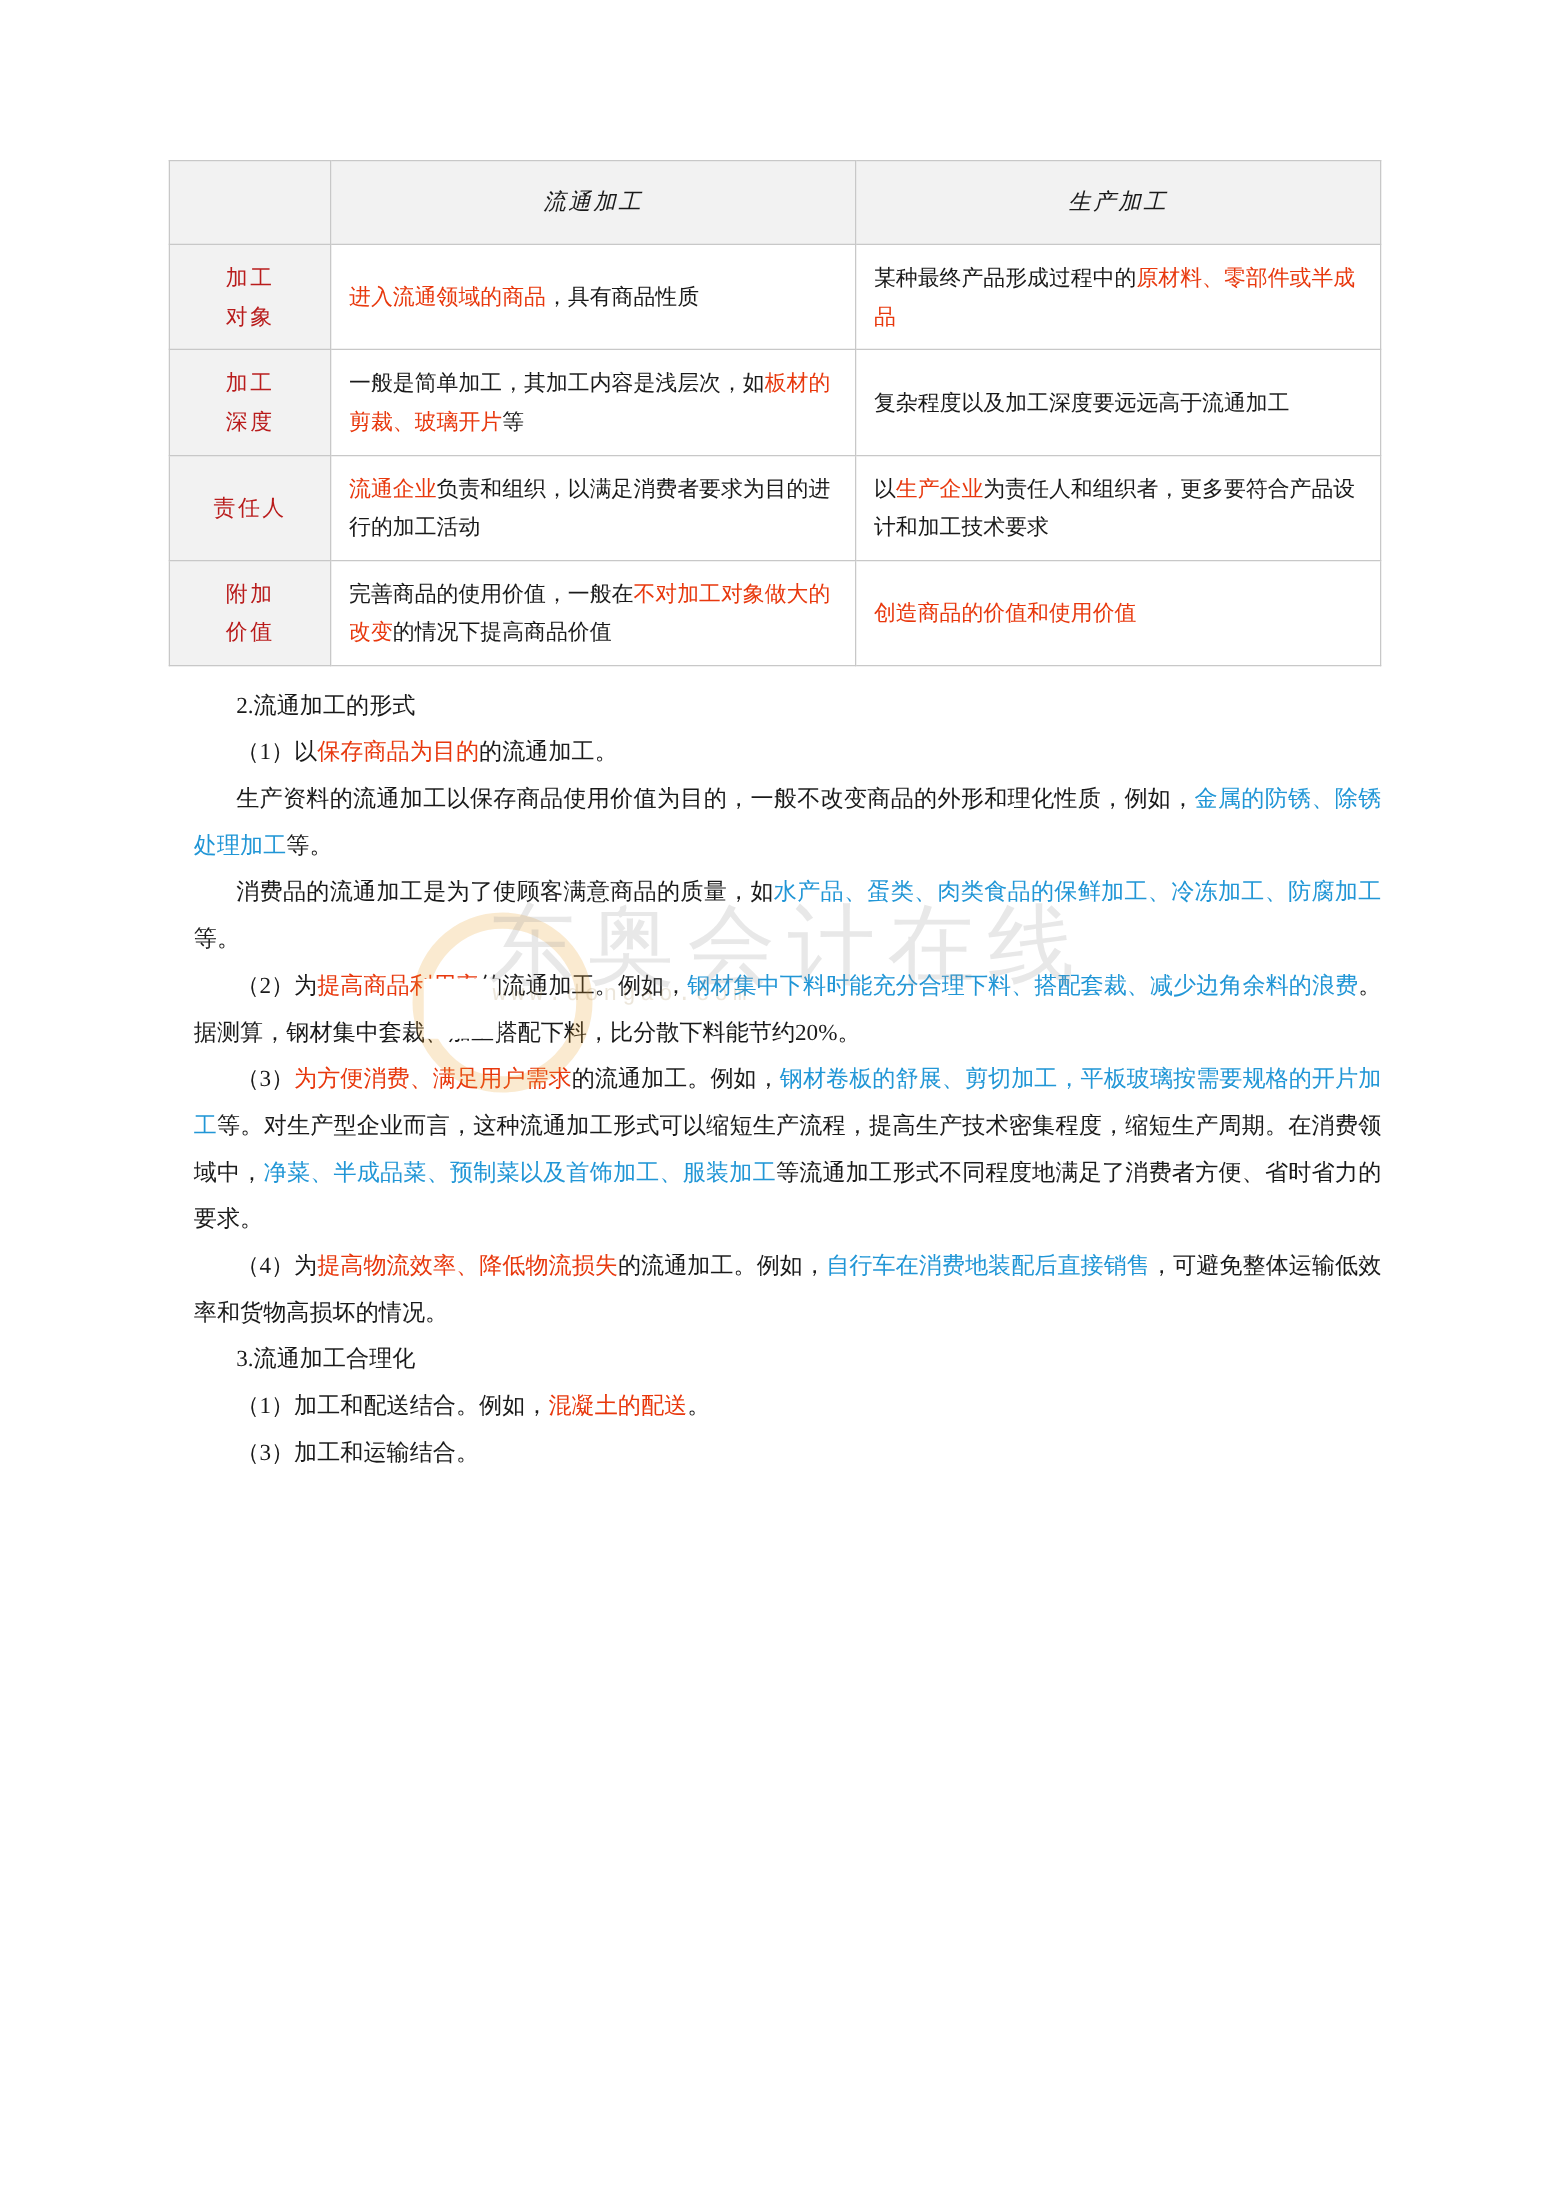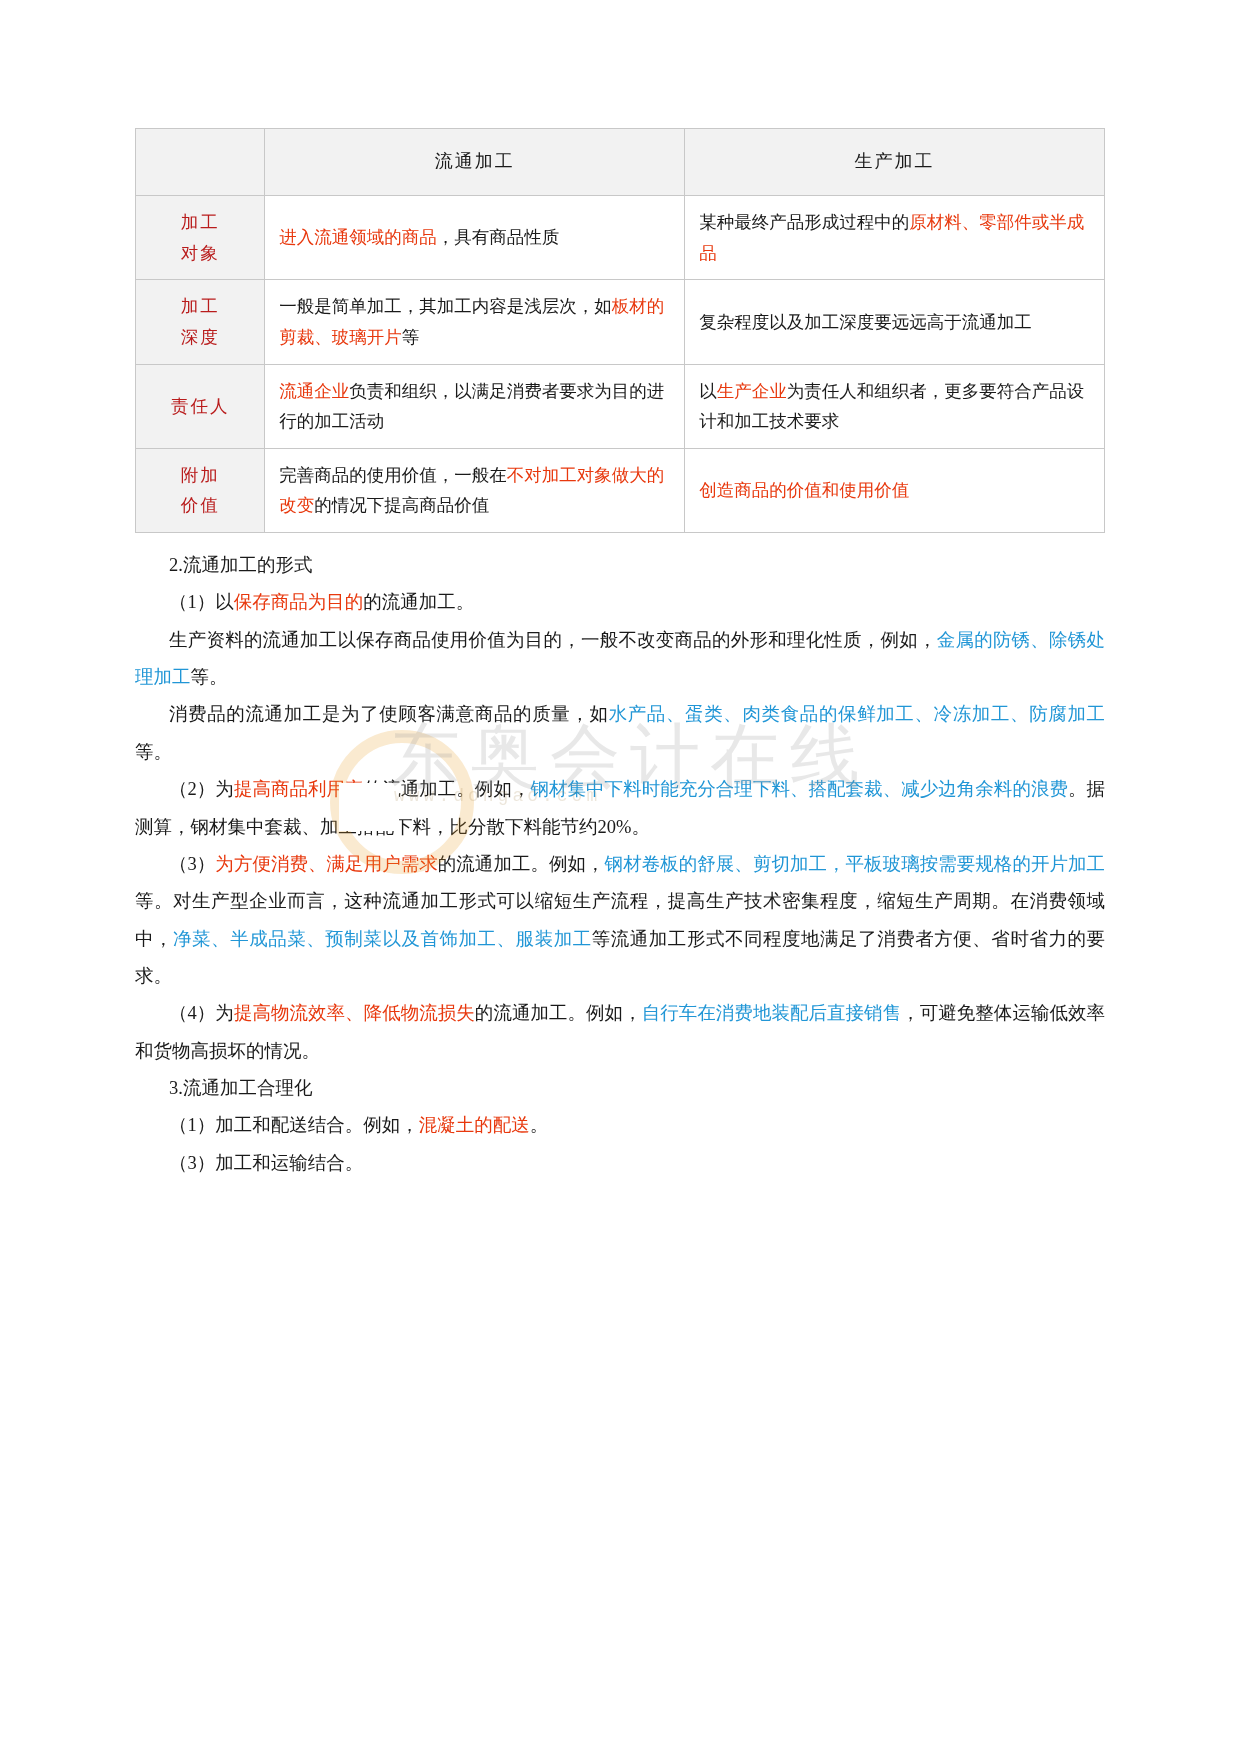--- a/index.html
+++ b/index.html
@@ -84,20 +84,21 @@
     font-weight: normal;
     font-size: 17.5px;
     line-height: 1.75;
   }
   table.cmp thead th {
     background: #f2f2f2;
     text-align: center;
     height: 54px;
     font-size: 18px;
     letter-spacing: 2px;
+    font-style: italic;
   }
   .col-label {
     width: 112px;
     background: #f2f2f2;
     text-align: center;
     color: #b91c1c;
     letter-spacing: 2px;
     font-size: 17.5px;
     line-height: 1.55;
     padding: 6px 4px;
@@ -118,21 +119,21 @@
     margin-top: 14px;
     font-size: 18.5px;
     line-height: 2.02;
     color: #1a1a1a;
   }
   .p {
     margin: 0;
     padding: 0;
     text-align: justify;
   }
-  .ind1 { text-indent: 34px; }
+  .ind1 { text-indent: 34px; margin-left: 20px; }
   .plain { color: #1a1a1a; }
 </style>
 </head>
 <body>
 
 <div class="page">
 
   <div class="watermark">
     <div class="wm-ring"></div>
     <div class="wm-text">东奥会计在线</div>

